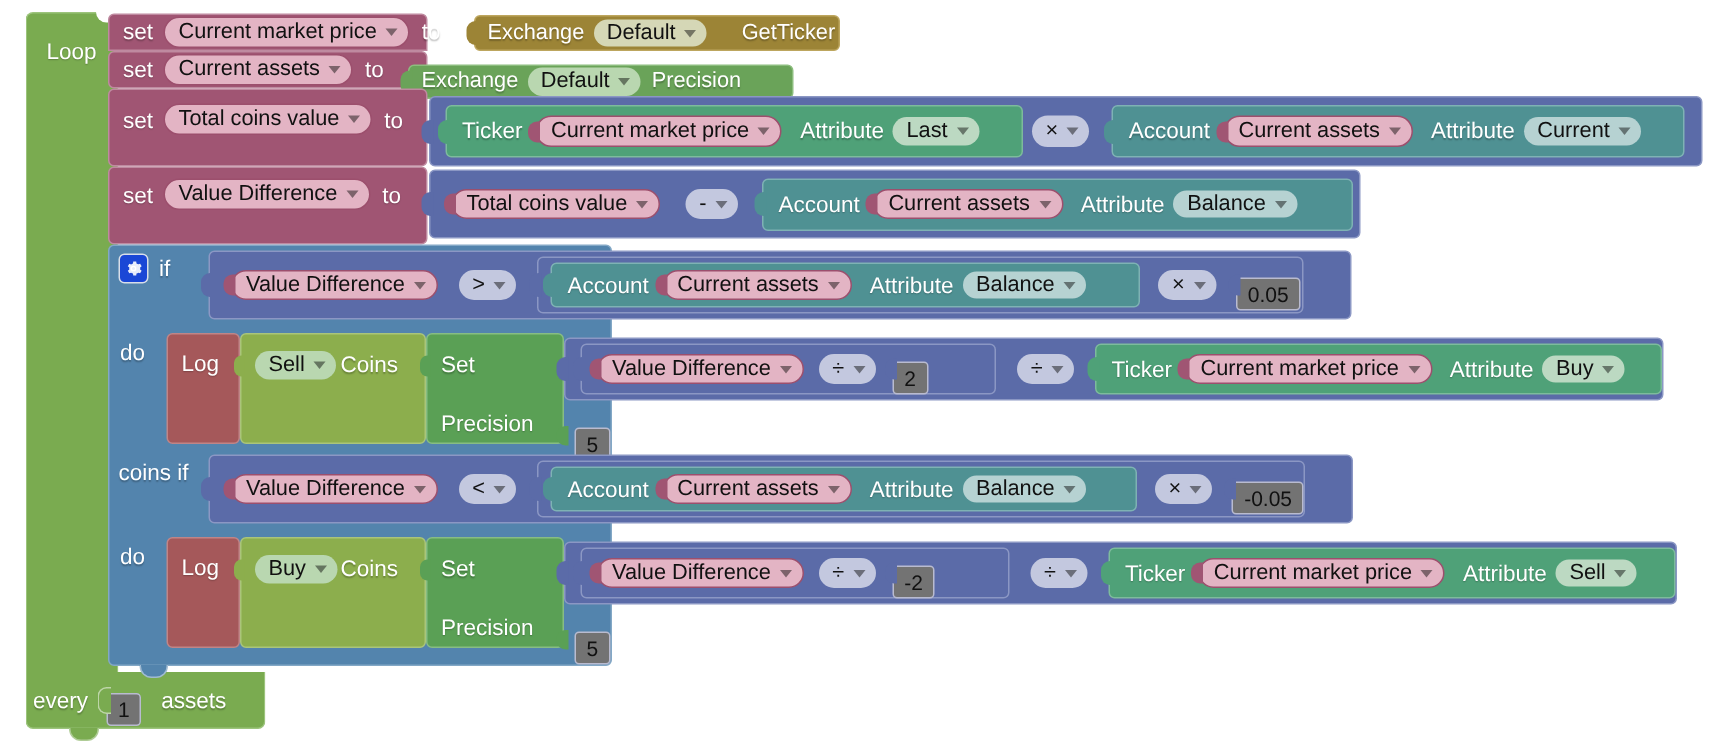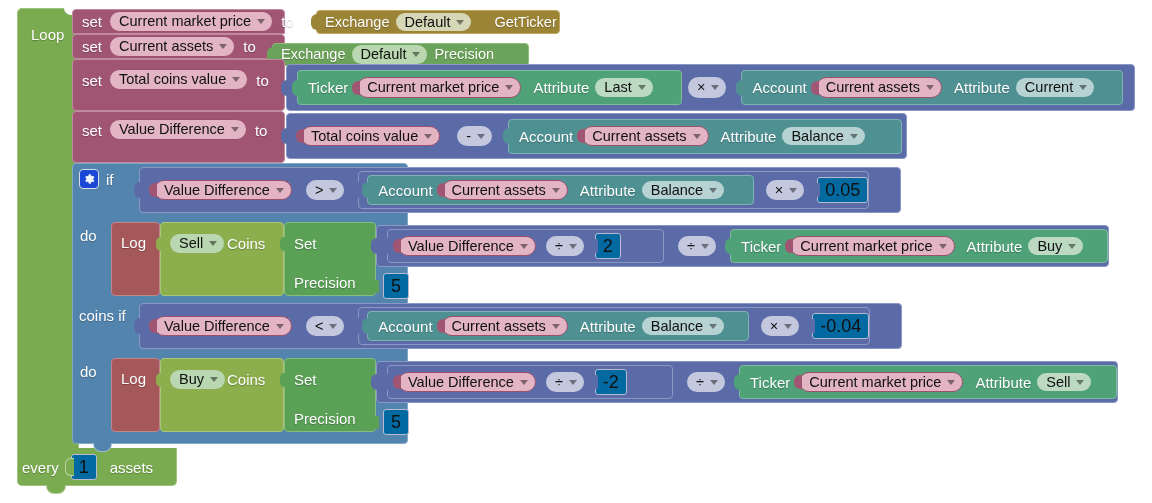--- a/index.html
+++ b/index.html
@@ -21,23 +21,23 @@
   
   .field{box-sizing:border-box;display:inline-flex;align-items:center;gap:5px;
          border-radius:11px;padding:2px 7px 2px 9px;white-space:nowrap;
          font-size:14.5px;color:#111;line-height:1;}
   .field .cap{color:#111;}
   .caret{width:0;height:0;border-left:4px solid transparent;
          border-right:4px solid transparent;border-top:5px solid rgba(0,0,0,.45);
          display:inline-block;margin-left:1px;}
 
   
-  .num{box-sizing:border-box;background:#0369a1;border:1px solid #b9bbd0;
-       border-radius:3px;color:#111;font-size:18px;line-height:1;
-       padding:3px 7px;min-width:17px;text-align:center;white-space:nowrap;}
+  .num{box-sizing:border-box;background:#737373;border:1px solid #b9bbd0;
+       border-radius:3px;color:#111;font-size:14px;line-height:1;
+       padding:3px 7px;min-width:17px;text-align:center;white-space:nowrap;margin-top:12px;}
 
   
   .notch{position:absolute;width:8px;height:16px;left:-6px;top:50%;
          transform:translateY(-50%);border-radius:6px 0 0 6px;}
 
   
   .c-loop   {background:#7aab50;border-color:#9cc47c;}
   .c-var    {background:#a05573;border-color:#bf8aa0;}
   .c-varpill{background:#e3b4c4;border:1.5px solid #9c4f6d;}
   .c-exchg-y{background:#9c8436;border-color:#bda65e;}
@@ -359,21 +359,21 @@
           <span class="cap">Balance</span>
             <i class="caret"></i>
         </span>
       </div>
       <span class="field f-op" style="margin-left:12px;padding:3px 7px 3px 9px;">
         <span class="cap">×</span>
           <i class="caret"></i>
       </span>
       <span style="position:relative;display:inline-flex;align-items:center;margin-left:13px;">
         <span class="notch" style="background:#5b6ba8;left:-5px;height:14px;"></span>
-        <span class="num">-0.04</span>
+        <span class="num">-0.05</span>
       </span>
     </div>
   </div>
 
   <div class="lbl" style="position:absolute;left:80px;top:364px;">do</div>
   <div class="blk c-log noflex" style="left:111px;top:358px;width:49px;height:74px;">
     <span class="lbl" style="position:absolute;left:9px;top:12px;">Log</span>
   </div>
   <div class="blk c-coins noflex" style="left:160px;top:358px;width:124px;height:74px;">
     <span style="position:absolute;left:-5px;top:14px;width:7px;height:14px;background:#8cae4d;border-radius:5px 0 0 5px;"></span>

